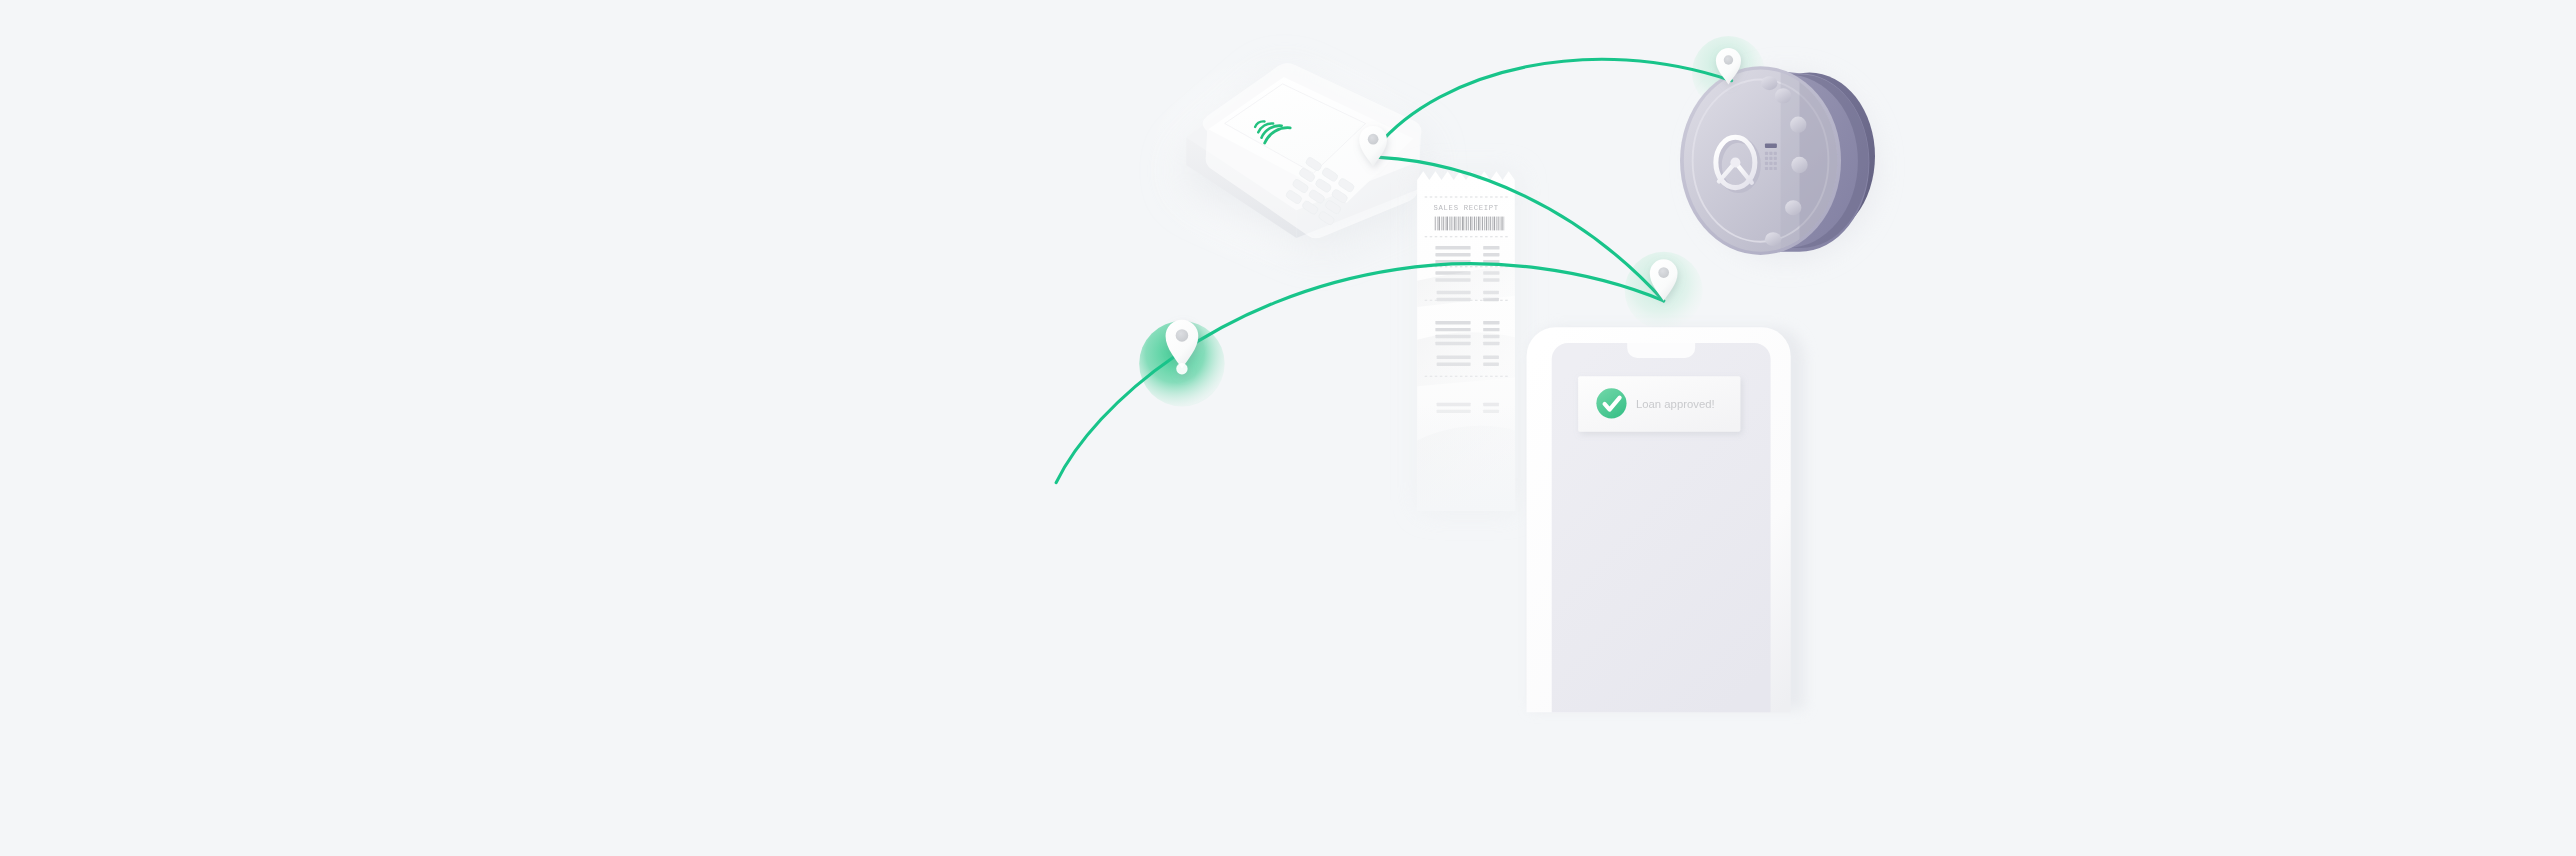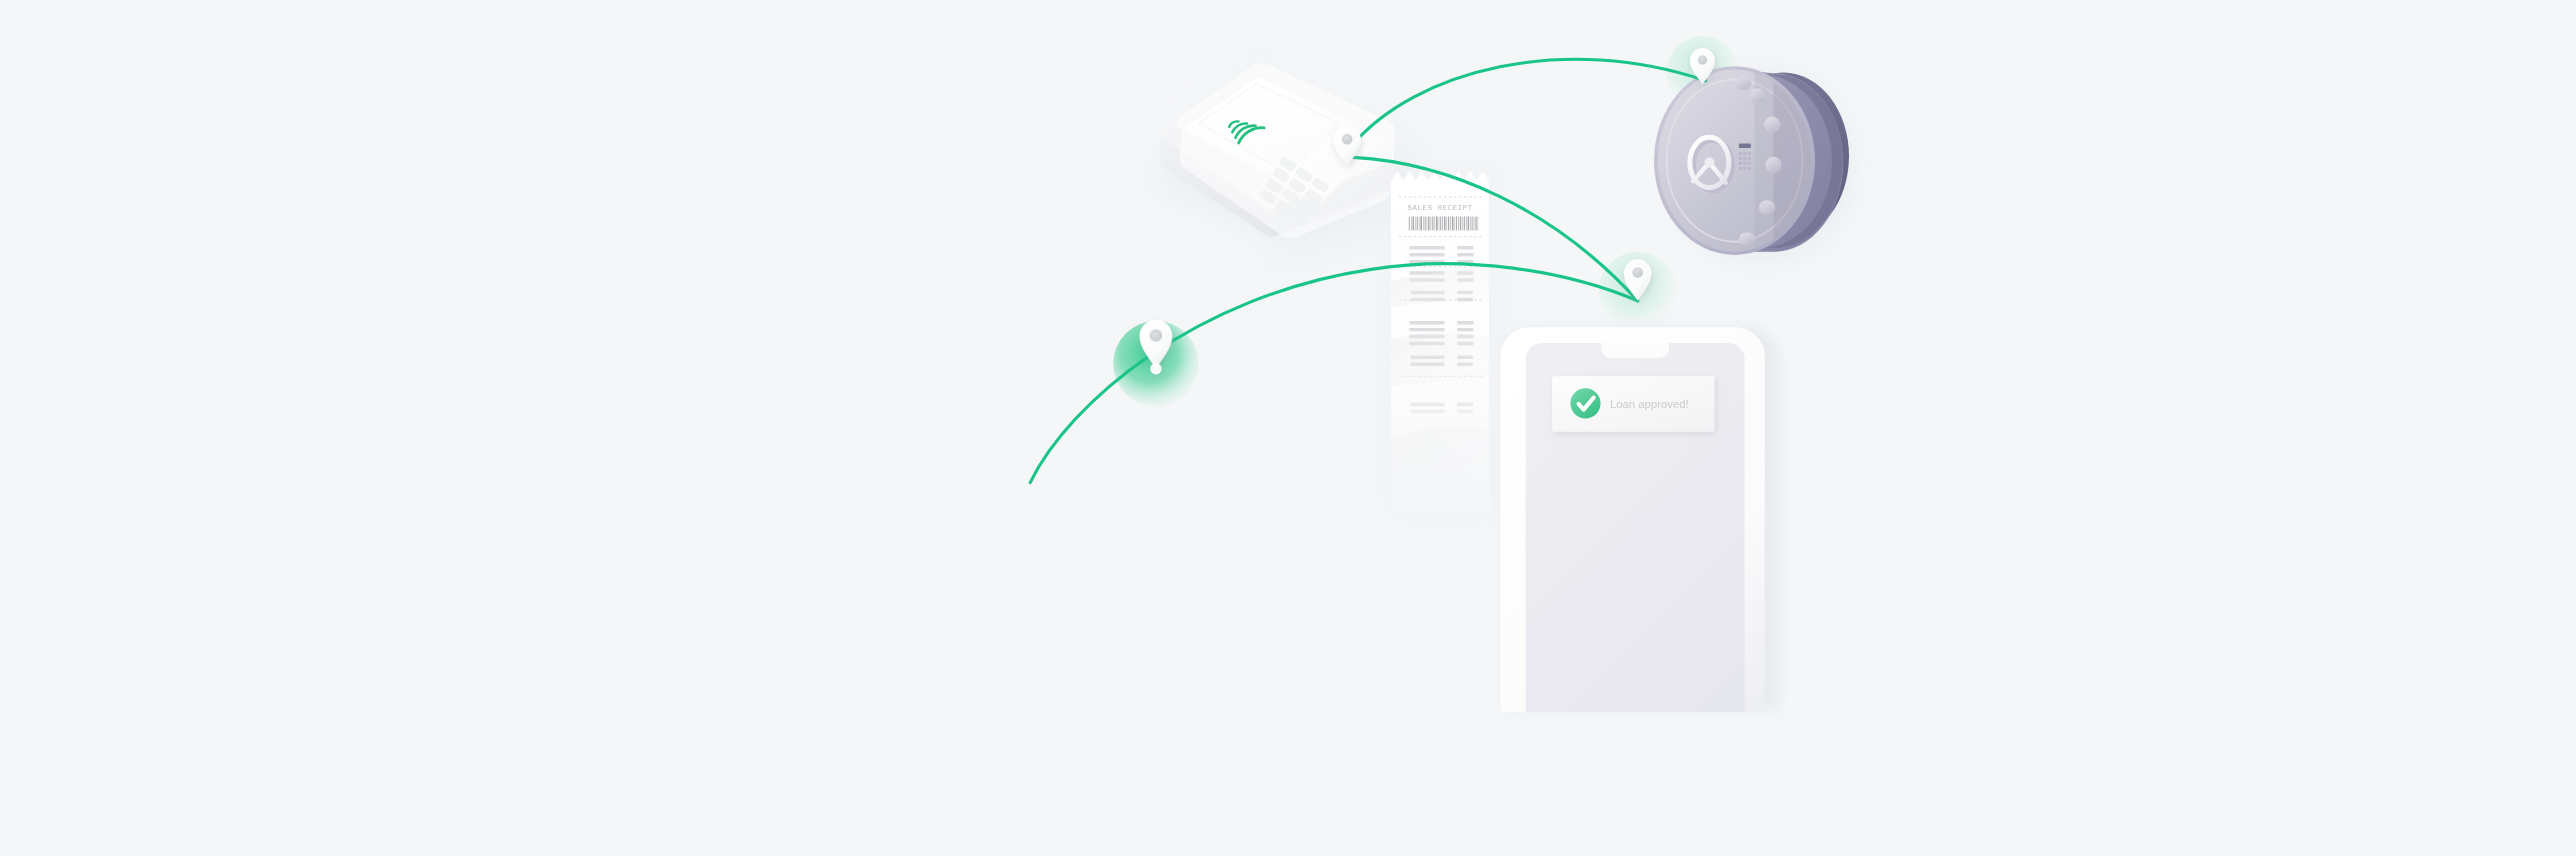--- a/index.html
+++ b/index.html
@@ -11,20 +11,21 @@
     width: 2576px;
     height: 857px;
     overflow: hidden;
     font-family: "Liberation Sans", sans-serif;
   }
   #stage {
     position: relative;
     width: 2432px;
     height: 857px;
     background: #f4f6f8;
+    margin-left: 26px;
   }
   #scene {
     position: absolute;
     left: 0;
     top: 0;
     width: 2576px;
     height: 857px;
   }
 </style>
 </head>

